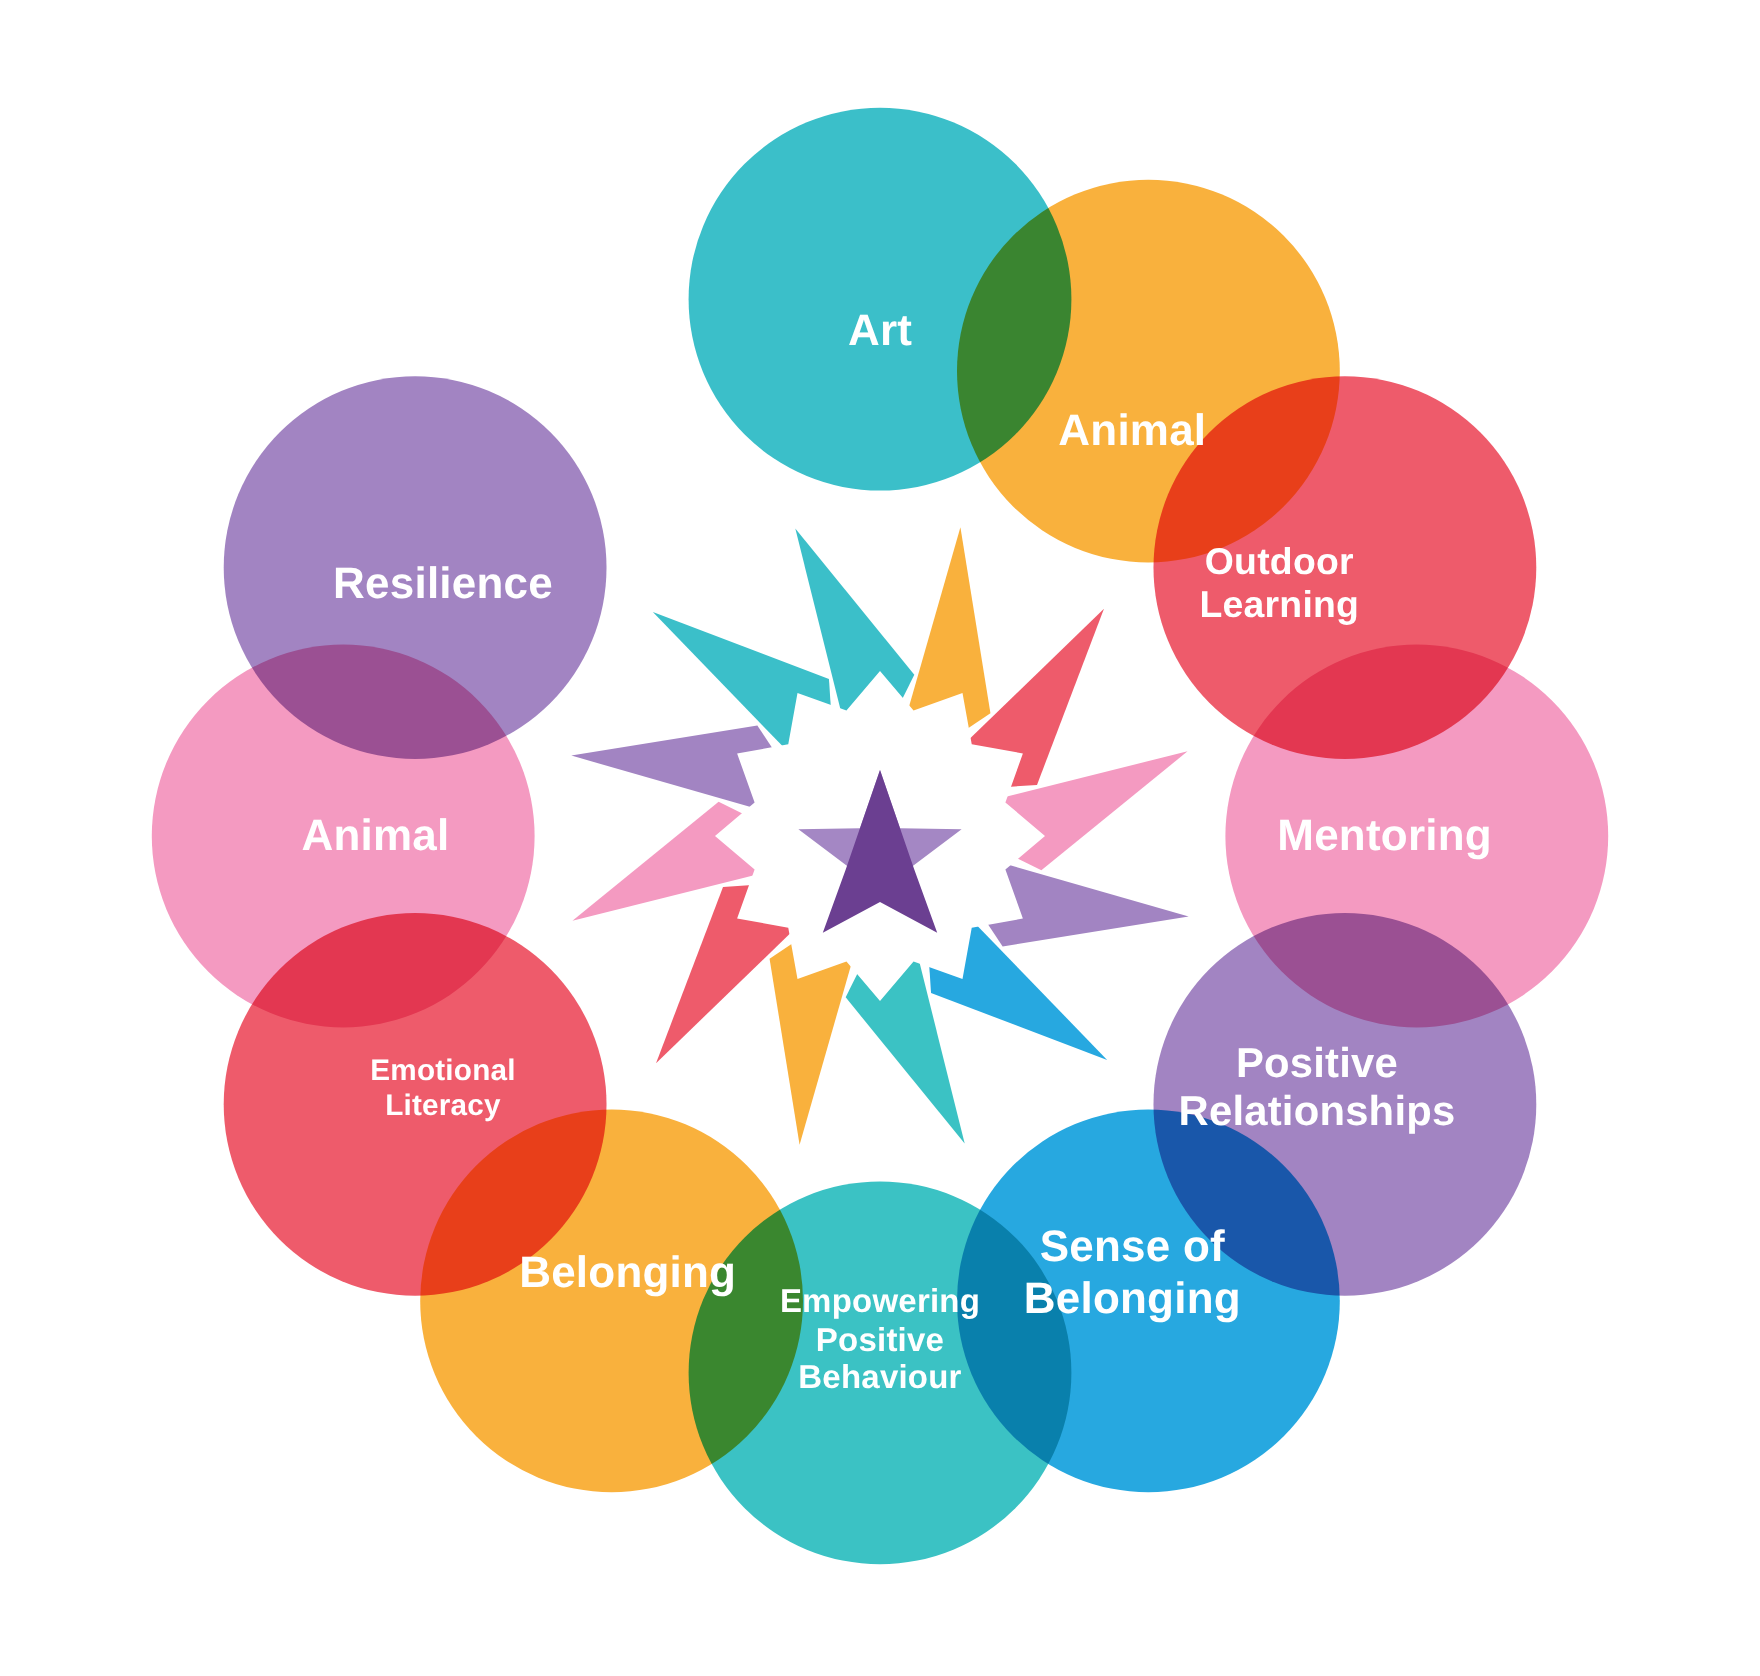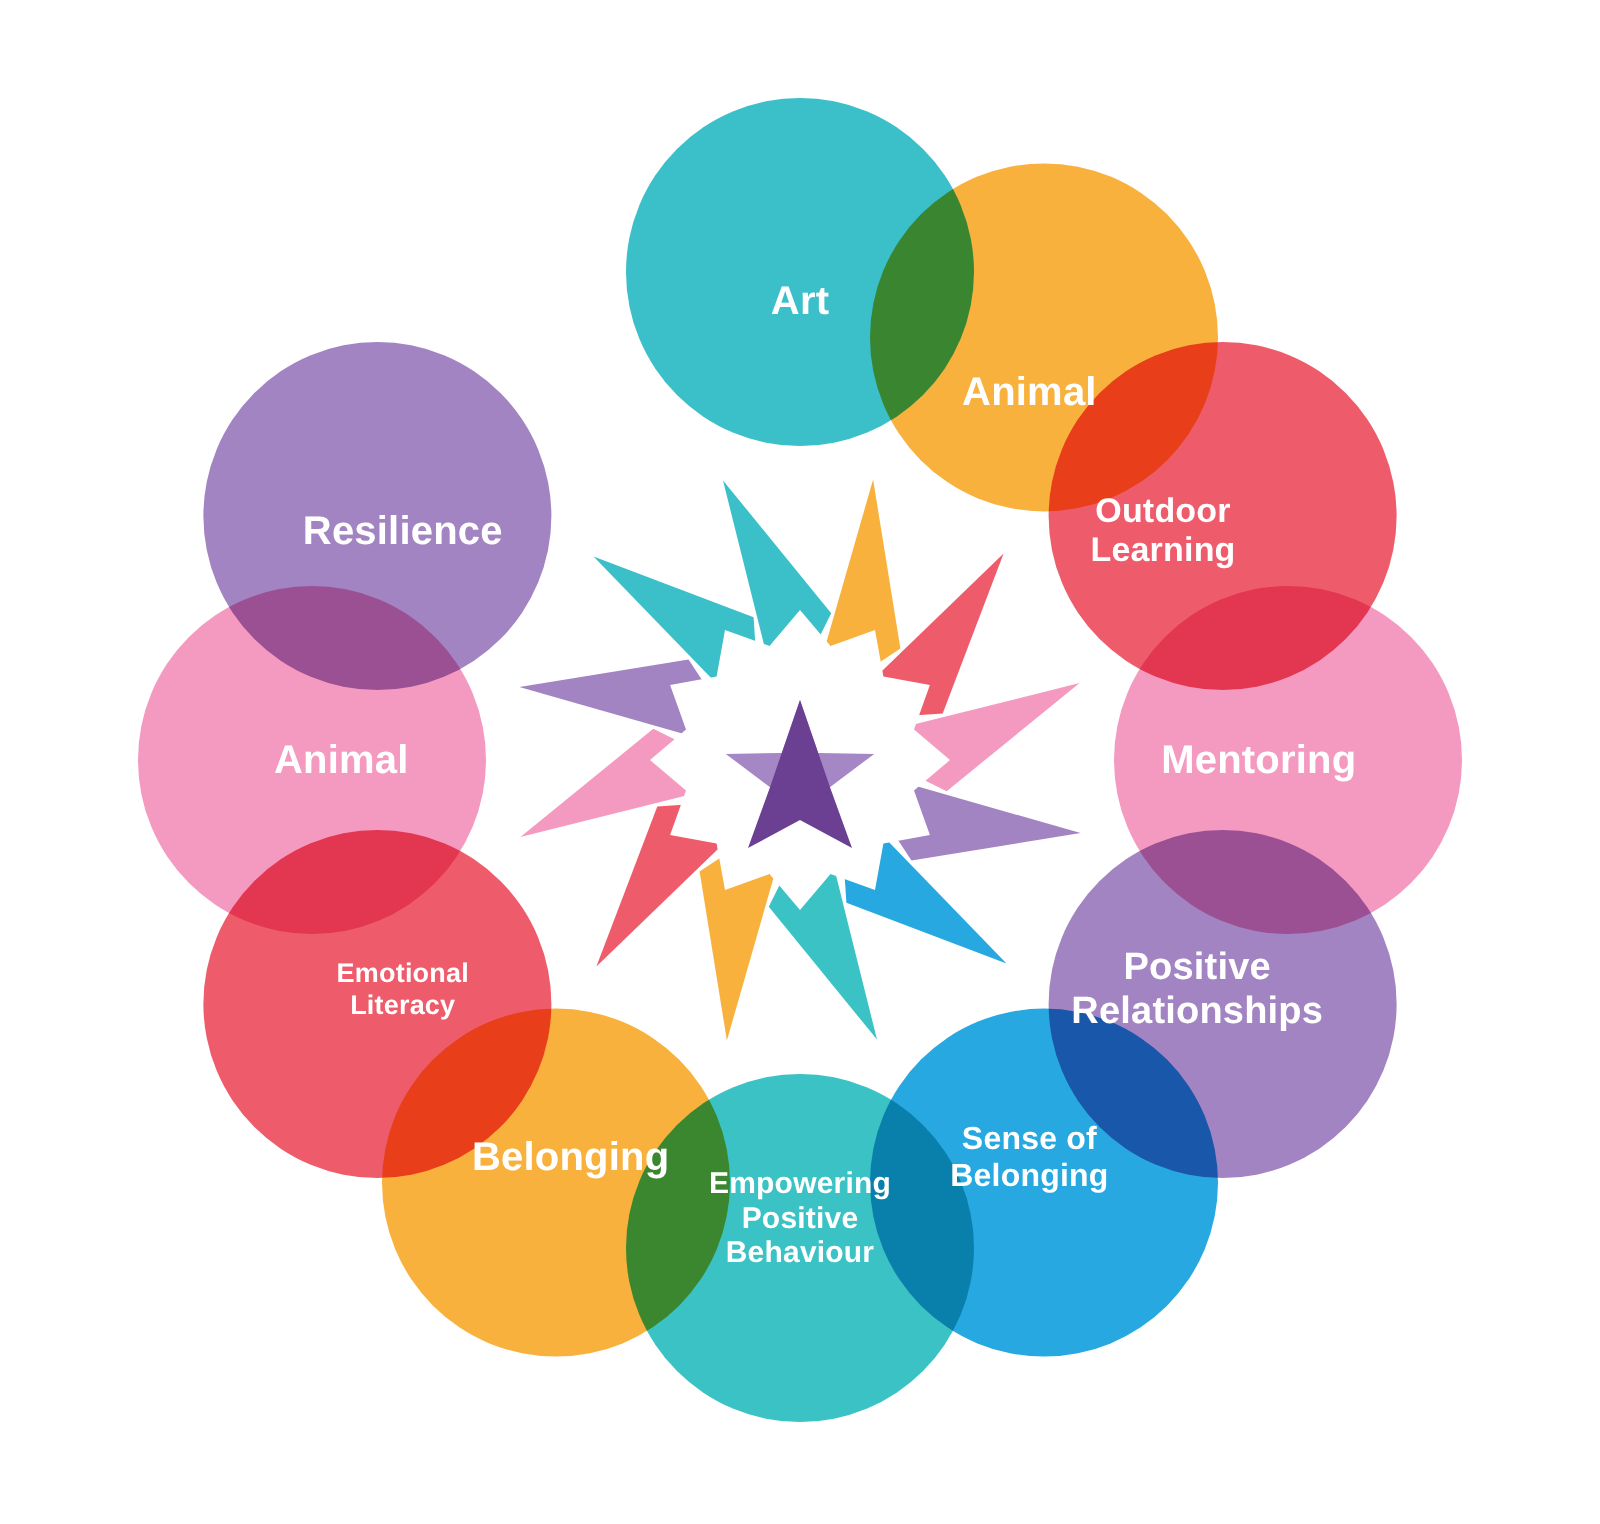--- a/index.html
+++ b/index.html
@@ -86,21 +86,21 @@
   </svg>
 
   <div id="label-layer">
       <div class="petal-label" style="left: 800px; top: 301.28px;">Art</div>
       <div class="petal-label" style="left: 1029.36px; top: 362.737px; margin-top: 29px;">Animal</div>
       <div class="petal-label" style="left: 1163px; top: 530.64px; font-size: 34px;">Outdoor
 Learning</div>
       <div class="petal-label" style="left: 1258.72px; top: 760px;">Mentoring</div>
       <div class="petal-label" style="left: 1197.26px; top: 989.36px; font-size: 38px;">Positive
 Relationships</div>
-      <div class="petal-label" style="left: 1029.36px; top: 1157.26px; font-size: 32px;">Sense of
+      <div class="petal-label" style="left: 1029.36px; top: 1157.26px; font-size: 40px;">Sense of
 Belonging</div>
       <div class="petal-label" style="left: 800px; top: 1218.72px; font-size: 30px;">Empowering
 Positive
 Behaviour</div>
       <div class="petal-label" style="left: 570.64px; top: 1157.26px;">Belonging</div>
       <div class="petal-label" style="left: 402.737px; top: 989.36px; font-size: 27px;">Emotional
 Literacy</div>
       <div class="petal-label" style="left: 341.28px; top: 760px;">Animal</div>
       <div class="petal-label" style="left: 402.737px; top: 530.64px;">Resilience</div>
     </div>

